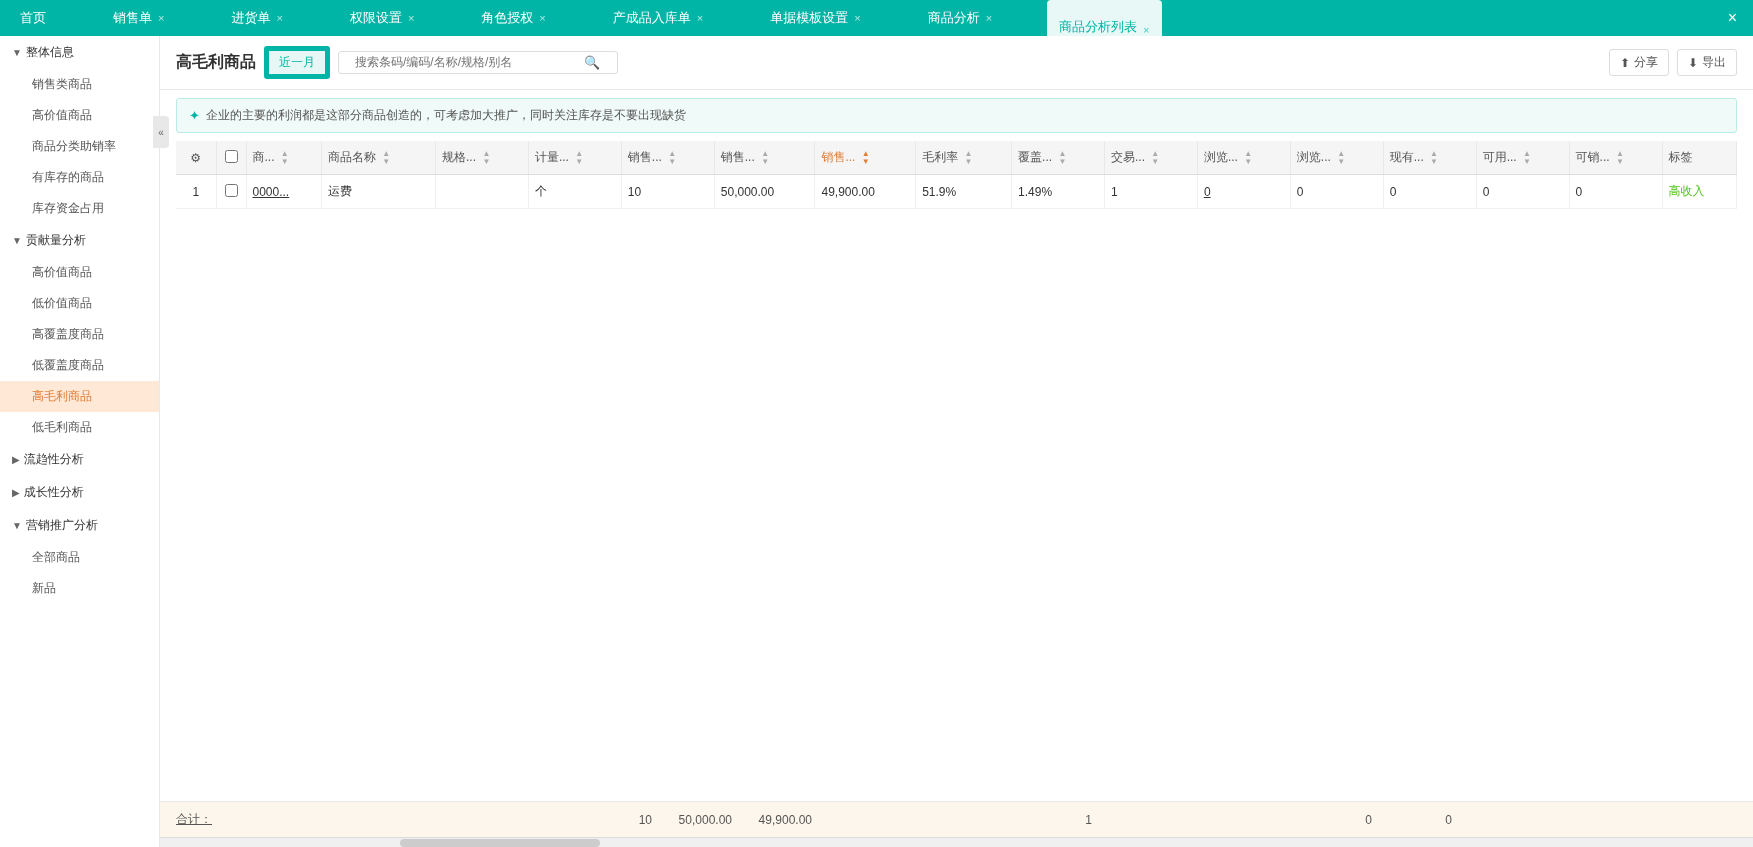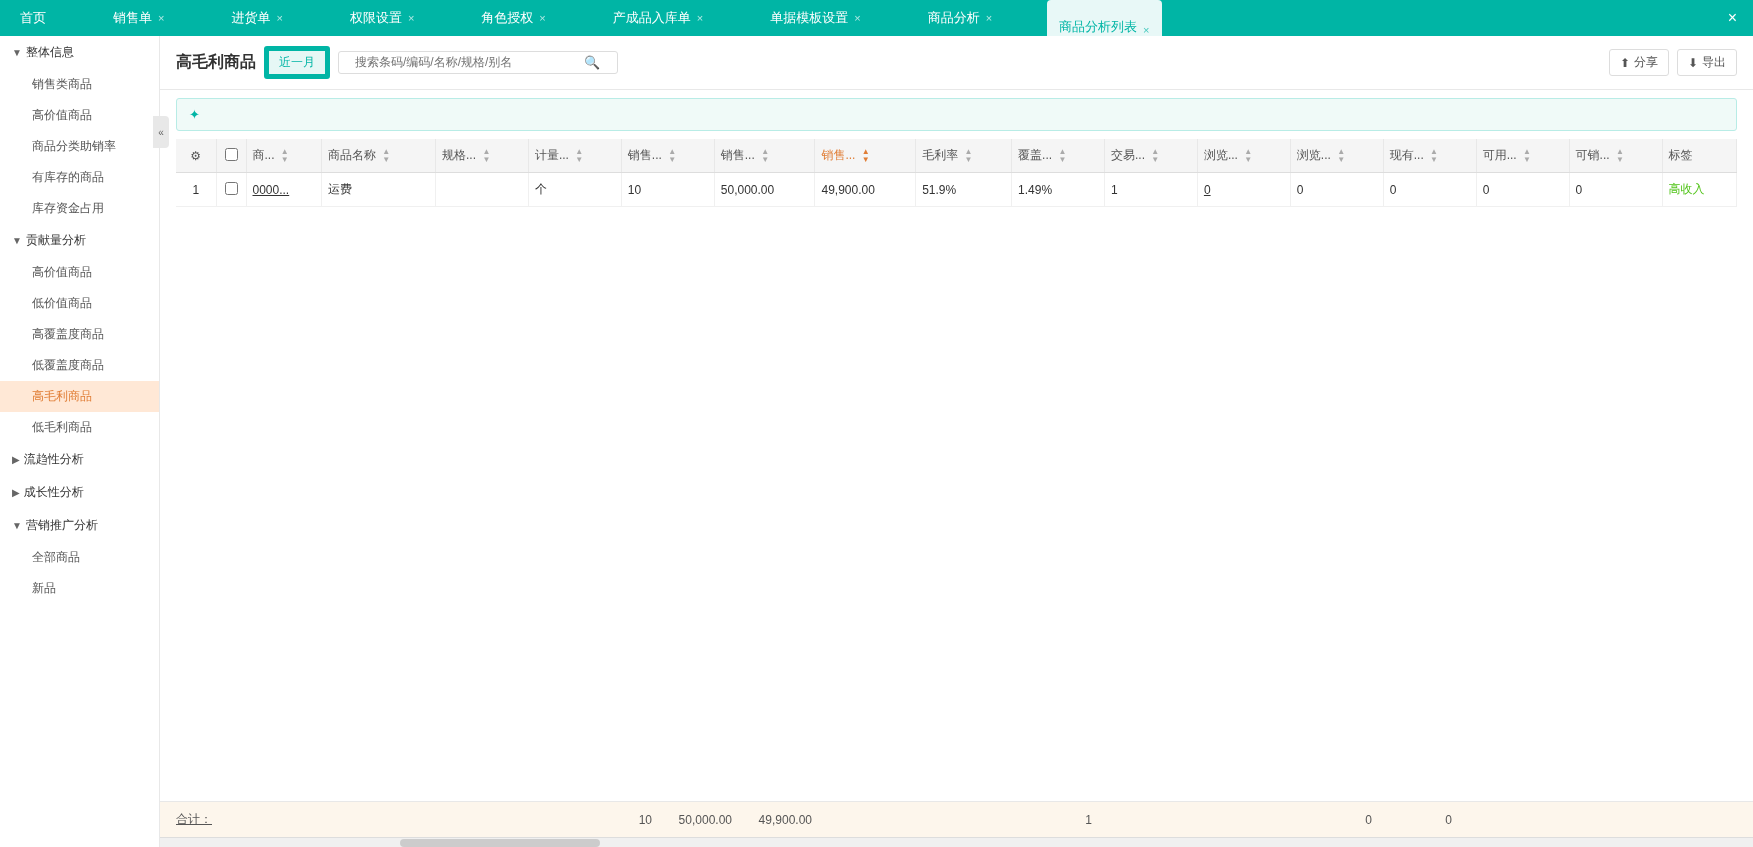--- a/index.html
+++ b/index.html
@@ -404,20 +404,21 @@
           <span>分享</span>
         </button>
         <button class="header-action-btn">
           <span>⬇</span>
           <span>导出</span>
         </button>
       </div>
 
       <div class="tip-bar">
         <span class="tip-icon">✦</span>
+        <span>企业的主要的利润都是这部分商品创造的，可考虑加大推广，同时关注库存是不要出现缺货</span>
       </div>
 
       <div class="table-container">
         <table>
           <thead>
             <tr>
               <th class="col-num">
                 <span style="cursor:pointer;">⚙</span>
               </th>
               <th class="col-checkbox">

